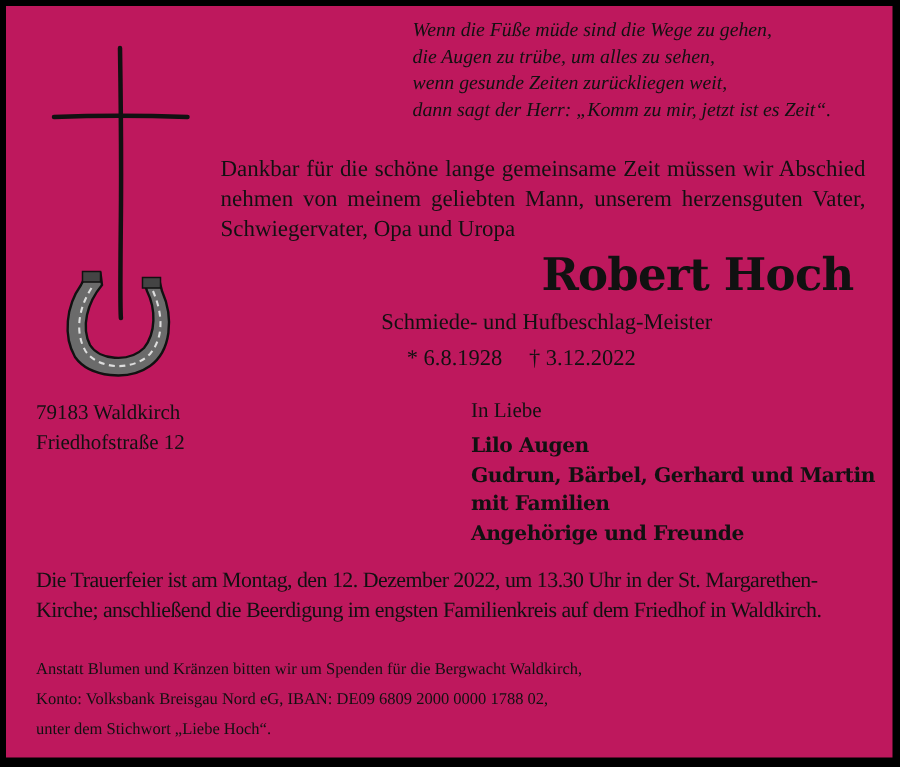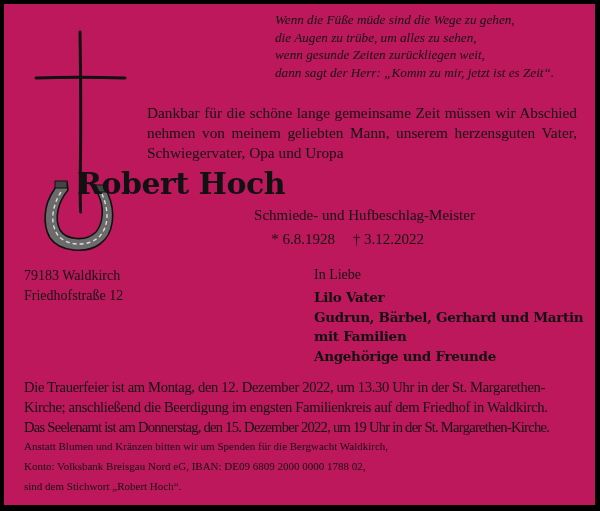--- a/index.html
+++ b/index.html
@@ -18,21 +18,21 @@
   .poem div { white-space:nowrap; }
   .intro {
     left:143px; top:73px; width:430px;
     font-family:"Liberation Serif", serif;
     font-size:15.3px; line-height:20px; text-align:justify;
     white-space:normal;
     margin-top:26px;
   }
   .intro .last { text-align-last:left; }
   .name {
-    left:0; width:565px; top:162px; text-align:left; padding-left:73px; box-sizing:border-box;
+    left:0; width:565px; top:162px; text-align:right; padding-left:92px; box-sizing:border-box;
     font-family:"DejaVu Serif", serif; font-weight:bold; font-size:30px; letter-spacing:-0.5px;
   }
   .profession {
     left:0; width:591px; top:203px; text-align:center; padding-left:130px; box-sizing:border-box;
     font-family:"Liberation Serif", serif; font-size:15px;
   }
   .dates {
     left:0; width:591px; top:227px; text-align:center; padding-left:96px; box-sizing:border-box;
     font-family:"Liberation Serif", serif; font-size:15px;
   }
@@ -101,31 +101,30 @@
     <span>† 3.12.2022</span>
   </div>
 
   <div class="abs address">
     <div>79183 Waldkirch</div>
     <div>Friedhofstraße 12</div>
   </div>
 
   <div class="abs mourners">
     <div class="lead">In Liebe</div>
-    <div class="bold">Lilo Vater</div>
+    <div class="bold">Lilo Augen</div>
     <div class="bold">Gudrun, Bärbel, Gerhard und Martin</div>
     <div class="bold">mit Familien</div>
     <div class="bold">Angehörige und Freunde</div>
   </div>
 
   <div class="abs service">
     <div>Die Trauerfeier ist am Montag, den 12. Dezember 2022, um 13.30 Uhr in der  St. Margarethen-</div>
     <div>Kirche; anschließend die Beerdigung im engsten Familienkreis auf dem Friedhof in Waldkirch.</div>
-    <div class="tight">Das Seelenamt ist am Donnerstag, den 15. Dezember 2022, um 19 Uhr in der St. Margarethen-Kirche.</div>
   </div>
 
   <div class="abs donation">
     <div>Anstatt Blumen und Kränzen bitten wir um Spenden für die Bergwacht Waldkirch,</div>
     <div>Konto: Volksbank Breisgau Nord eG, IBAN: DE09 6809 2000 0000 1788 02,</div>
-    <div>sind dem Stichwort „Robert Hoch“.</div>
+    <div>unter dem Stichwort „Liebe Hoch“.</div>
   </div>
 
 </div>
 
 </body></html>

